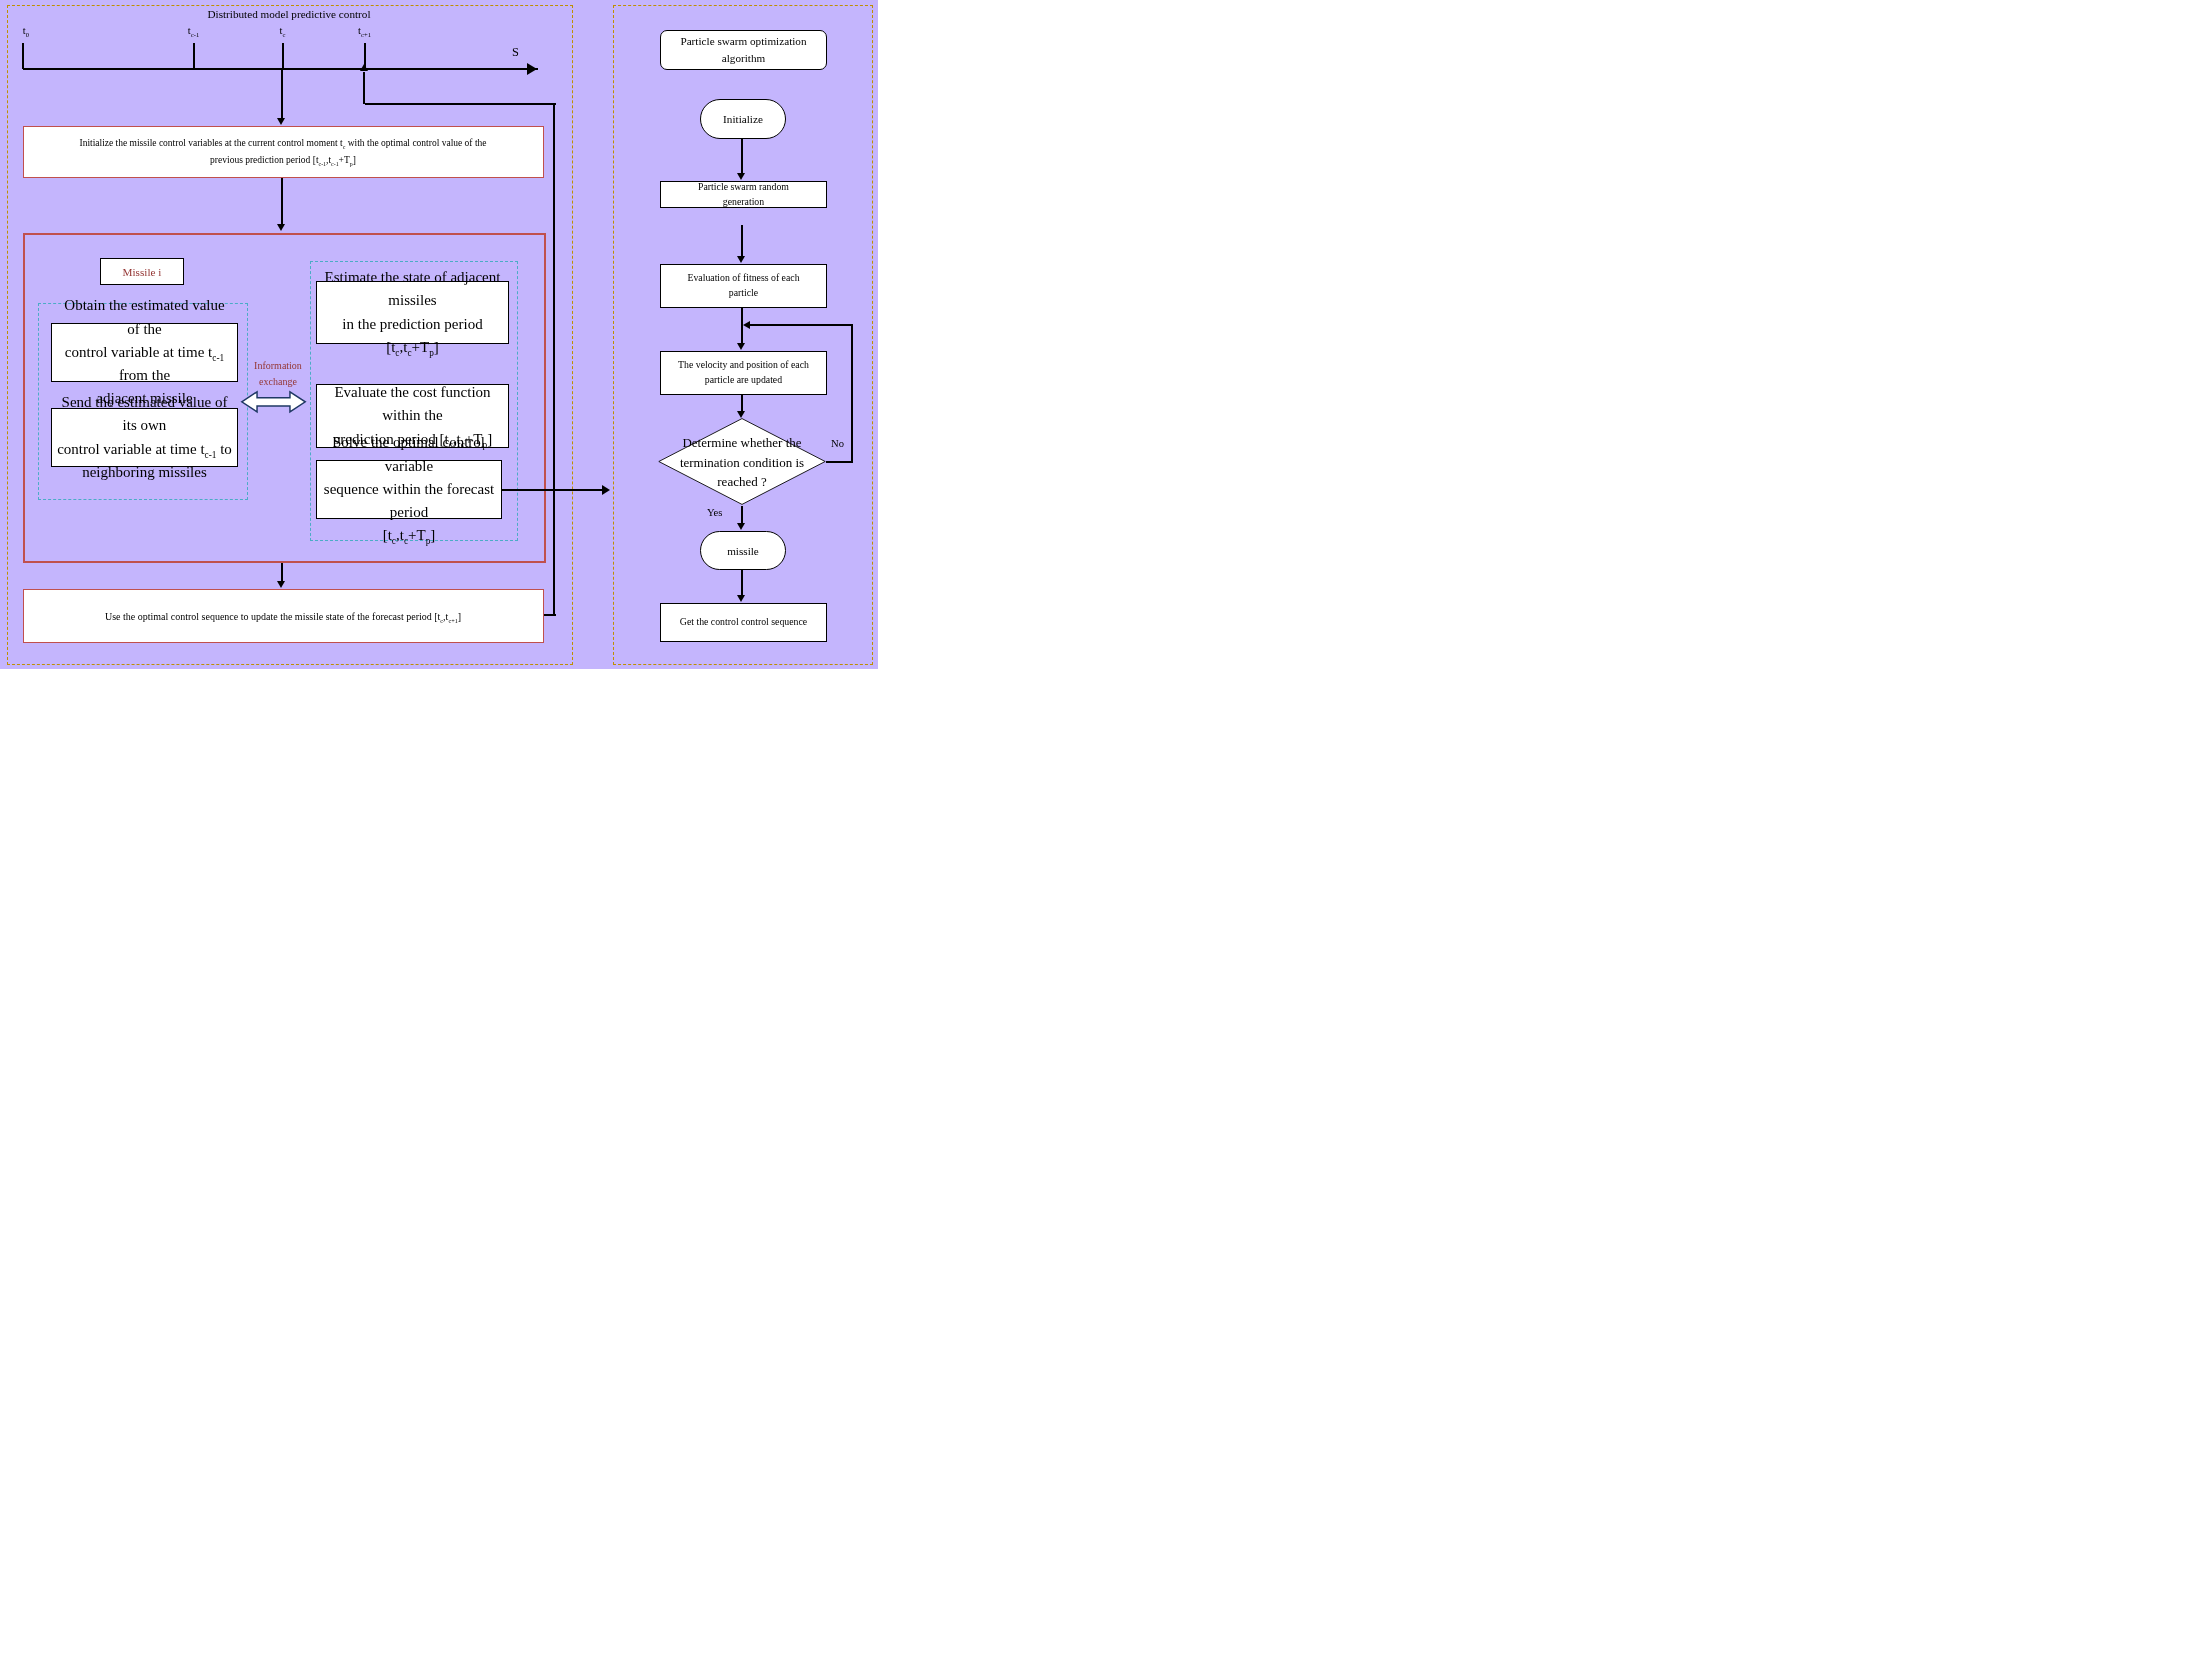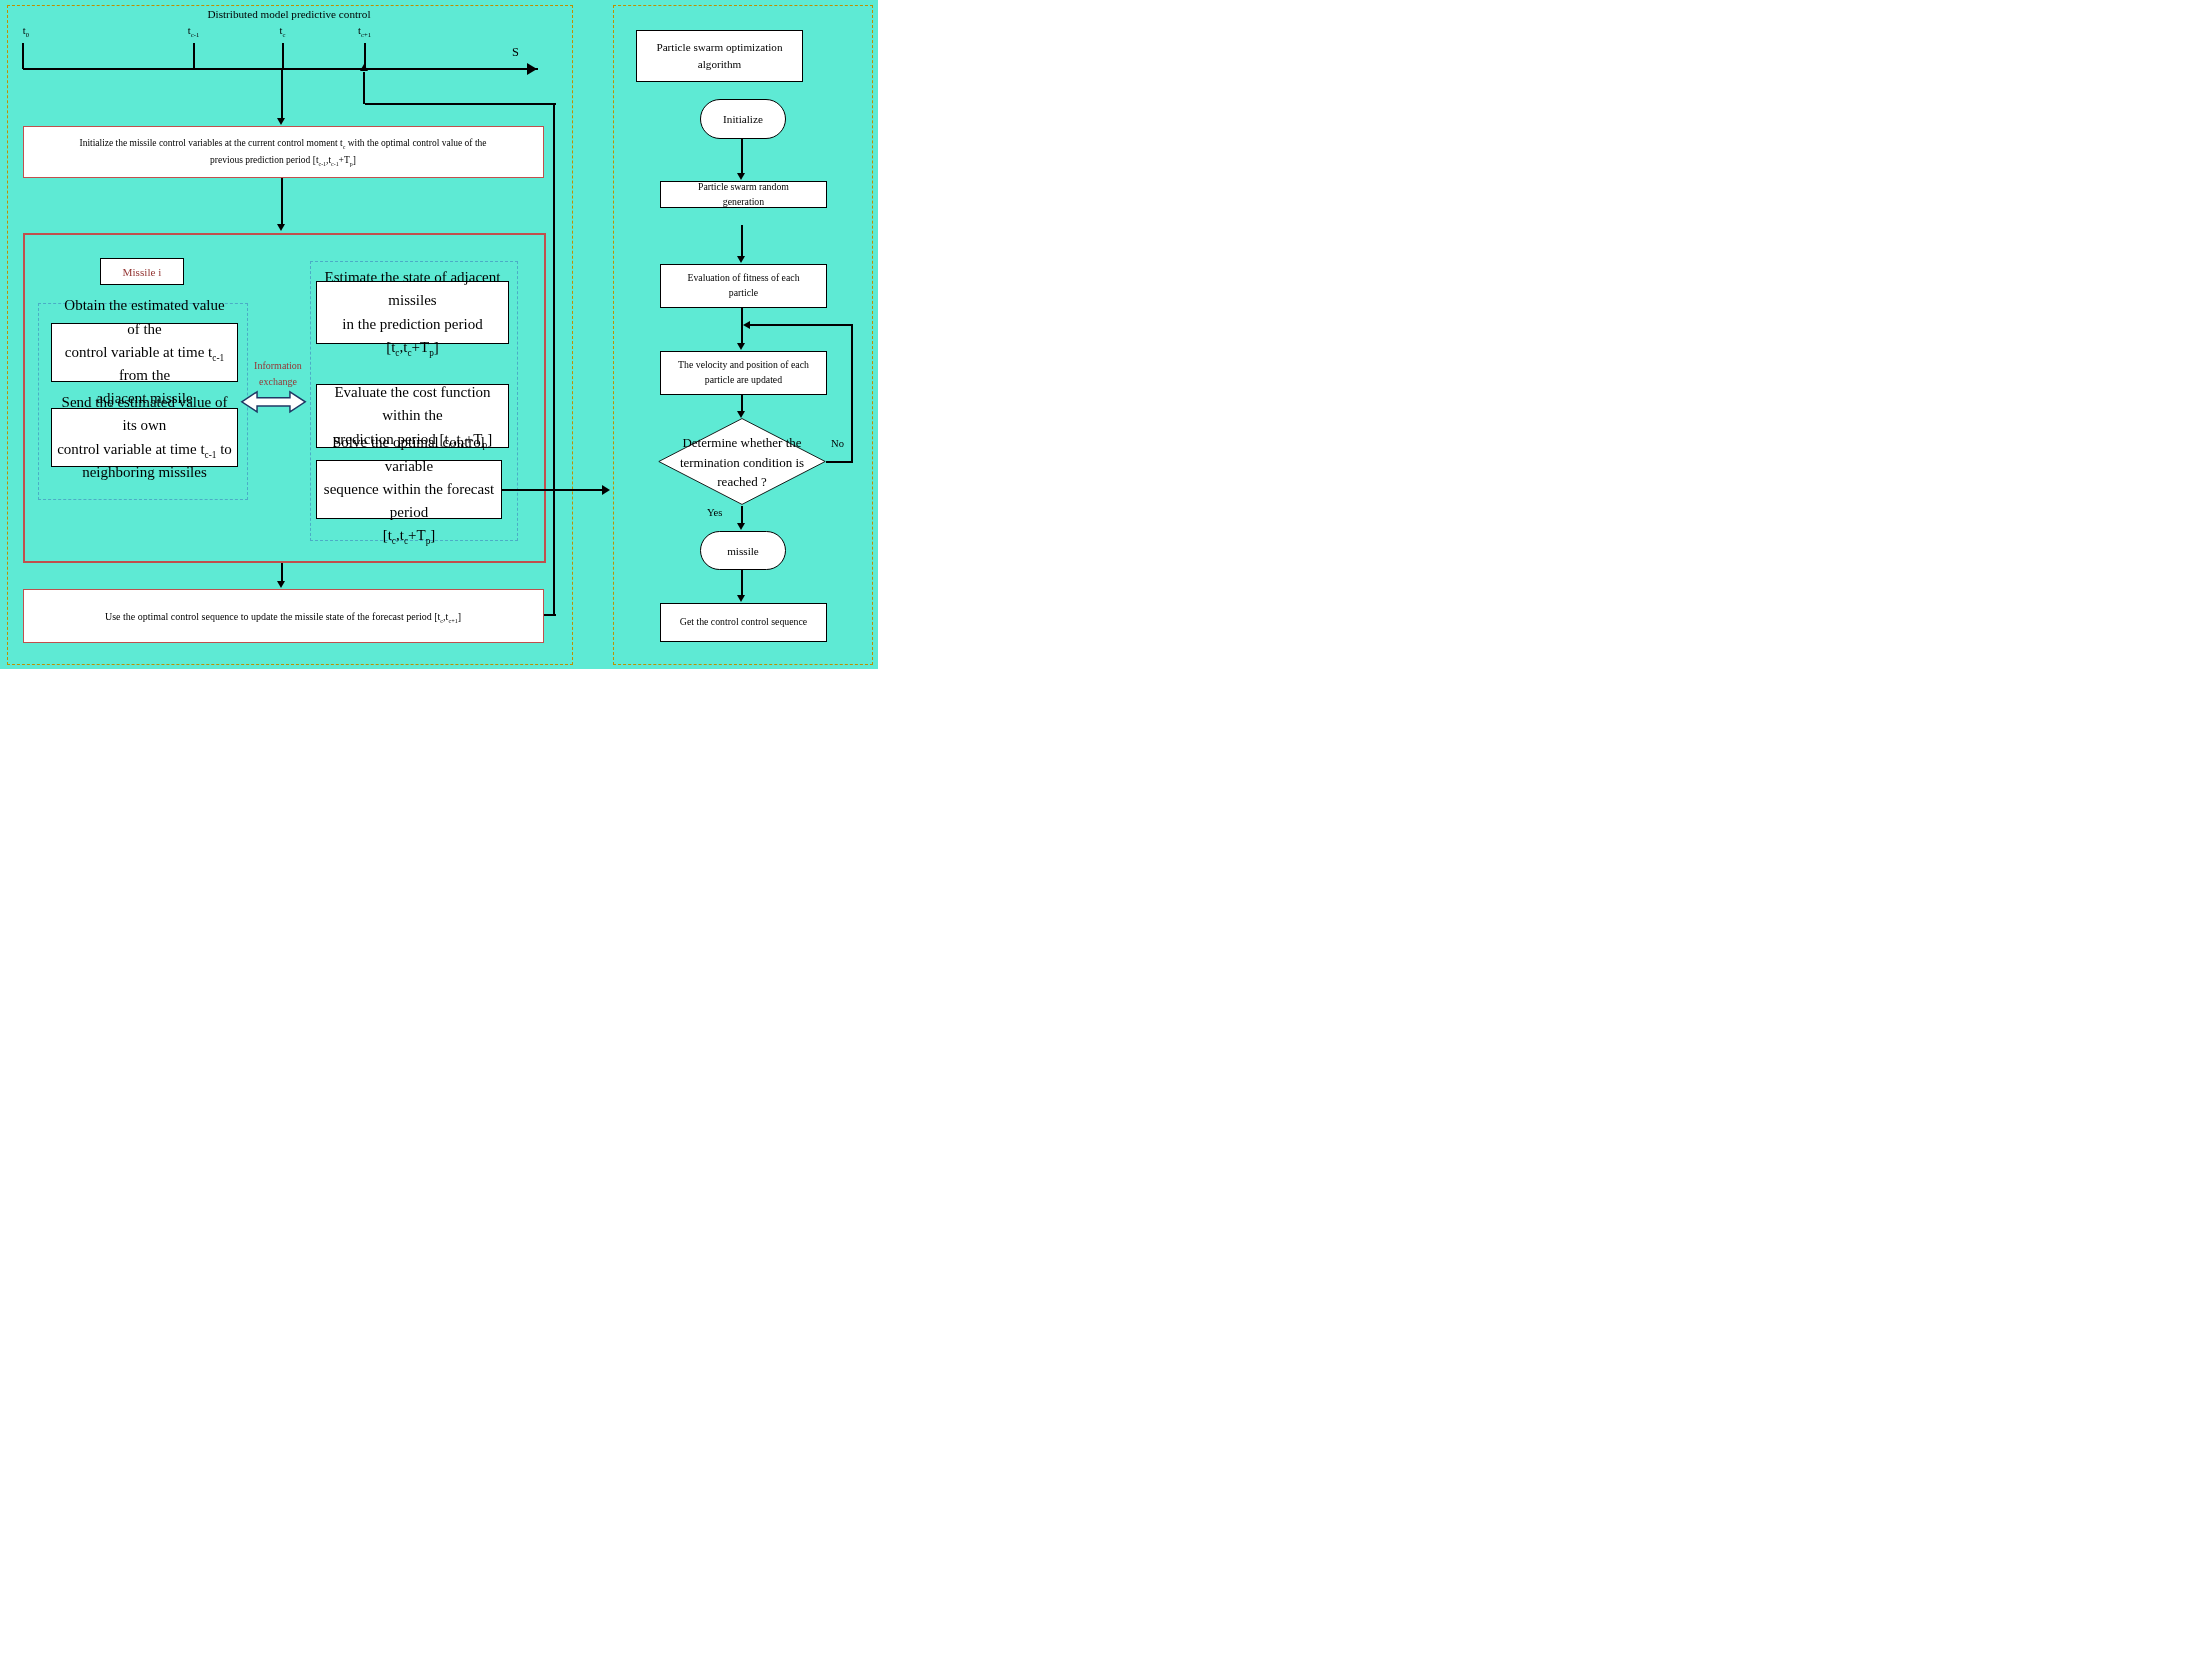--- a/index.html
+++ b/index.html
@@ -1,17 +1,17 @@
 <!DOCTYPE html>
 <html style="font-size:9.5px"><head>
 <meta charset="utf-8">
 <style>
   html,body{margin:0;padding:0;background:#fff;}
   .canvas{
-    position:relative;width:878px;height:669px;background:#5eead4;
+    position:relative;width:878px;height:669px;background:#c4b5fd;
     font-family:"Liberation Serif","DejaVu Serif",serif;color:#000;overflow:hidden;
   }
   .panel{position:absolute;border:1.8px dashed #BF9000;}
   .box{position:absolute;box-sizing:border-box;background:#fff;display:flex;align-items:center;justify-content:center;text-align:center;}
   .black-border{border:1.2px solid #000;}
   .red-thin{border:1.2px solid #C0504D;}
   .red-thick{border:2.4px solid #C0504D;}
   .cyanbox{position:absolute;box-sizing:border-box;border:1.8px dashed #4BACC6;}
   .stadium{border-radius:20px;}
   .hline,.vline{position:absolute;background:#000;}
@@ -112,21 +112,21 @@
   </div>
 
   <div class="hline" style="left:544px;top:614px;width:11.8px;height:2.4px;"></div>
   <div class="vline" style="left:553px;top:104px;width:2.4px;height:512px;"></div>
   <div class="hline" style="left:365px;top:103px;width:191px;height:2.4px;"></div>
   <div class="vline" style="left:363px;top:72px;width:2.4px;height:32px;"></div>
   <div class="ah ah-up" style="left:360px;top:64px;"></div>
 
   <div class="panel" style="left:613px;top:4.7px;width:258px;height:658px;"></div>
 
-  <div class="box black-border t-node" style="left:636px;top:29.5px;width:167px;height:52px;padding:0 8.3px;line-height:1.45;">
+  <div class="box black-border t-node" style="left:660px;top:29.5px;width:167px;height:40px;padding:0 8.3px;line-height:1.45;border-radius:7px;">
     <div>Particle swarm optimization algorithm</div>
   </div>
 
   <div class="box black-border stadium t-node" style="left:700px;top:99px;width:86px;height:40px;">
     <div>Initialize</div>
   </div>
 
   <div class="vline" style="left:741px;top:139px;width:1.8px;height:34px;"></div>
   <div class="ah ah-down" style="left:737px;top:173px;"></div>
 

